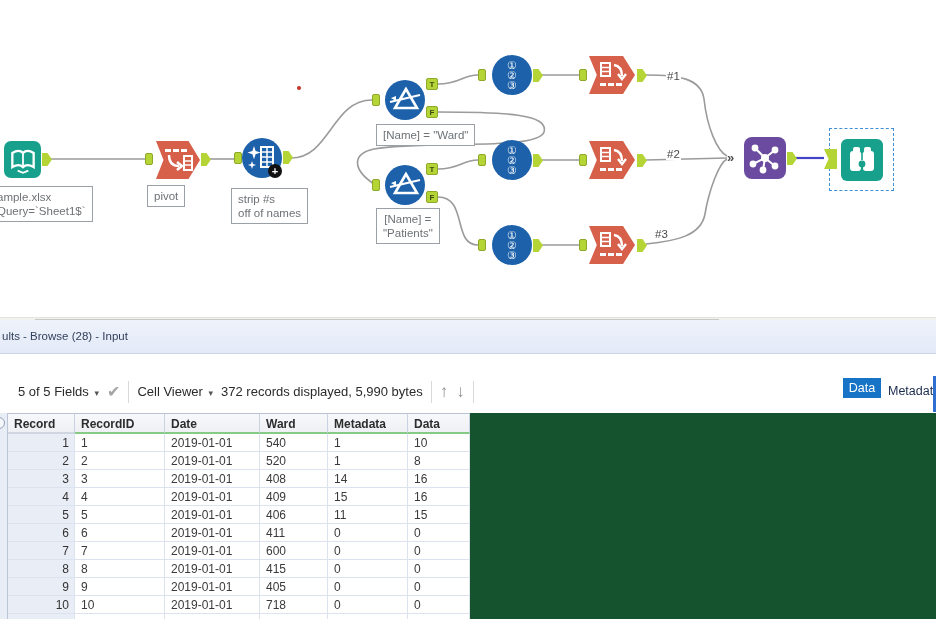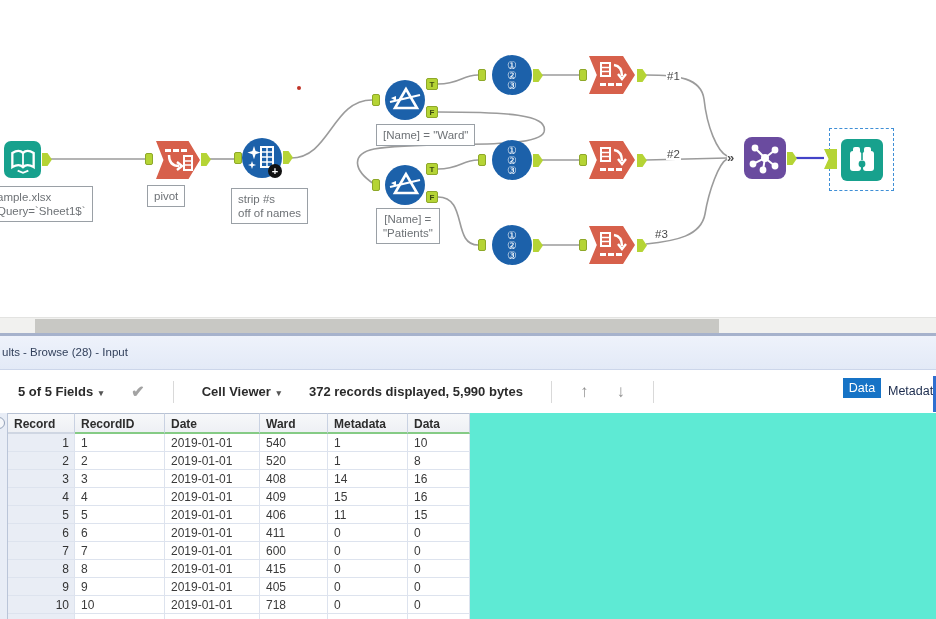--- a/index.html
+++ b/index.html
@@ -40,48 +40,48 @@
   #red-dot { position:absolute; left:297px; top:86px; width:4px; height:4px;
              border-radius:50%; background:#c03327; }
 
   
   #hscroll { position:absolute; left:0; top:317px; width:936px; height:16px;
              background:#f1f1ef; border-top:1px solid #e3e3e1; }
   #hscroll .thumb { position:absolute; left:35px; top:1px; width:684px; height:14px; background:#c8c8c4; }
   #panel-split { position:absolute; left:0; top:333px; width:936px; height:3px; background:#a6b2cc; }
 
   
-  #res-header { position:absolute; left:0; top:336px; width:936px; height:34px;
+  #res-header { position:absolute; left:0; top:320px; width:936px; height:34px;
                 background:linear-gradient(#eef2fb,#e3eaf7); border-bottom:1px solid #ccd6ea; }
   #res-title { position:absolute; left:2px; top:10px; font-size:11.5px; color:#33415c; }
 
   
   #toolbar { position:absolute; left:0; top:370px; width:936px; height:43px; background:#fff; }
   .tb-row { position:absolute; left:18px; top:0; height:43px; display:flex; align-items:center;
-            gap:28px; font-size:13px; color:#2b2b2b;font-weight:bold; }
+            gap:8px; font-size:13px; color:#2b2b2b; }
   .caret { font-size:9px; color:#555; margin-left:2px; }
   .tb-sep { width:1px; height:22px; background:#d9d9d9; }
   .tb-check { color:#a3a3a3; font-size:16px; }
   .tb-arrow { color:#8f8f8f; font-size:17px; }
   #searchbox { position:absolute; left:603px; top:9px; width:233px; height:26px;
                border:1px solid #c9ccd4; border-radius:3px; display:flex; align-items:center;
                padding-left:7px; gap:6px; background:#fff; }
   #searchbox input { border:none; outline:none; font-size:13px; color:#444; width:180px;
                      font-family:"Liberation Sans",sans-serif; }
   #searchbox input::placeholder { color:#9aa0a8; }
   .mag { width:11px; height:11px; border:1.6px solid #b9bec6; border-radius:50%; position:relative; }
   .mag::after { content:""; position:absolute; width:5px; height:1.6px; background:#b9bec6;
                 transform:rotate(45deg); left:9px; top:10px; }
   #btn-data { position:absolute; left:843px; top:8px; width:38px; height:20px; background:#1673c6;
               color:#fff; font-size:12.5px; display:flex; align-items:center; justify-content:center; }
   #btn-meta { position:absolute; left:888px; top:14px; font-size:12.5px; color:#1b2b4d; }
   #win-edge { position:absolute; left:933px; top:376px; width:3px; height:36px; background:#2e6fd0; }
 
   
-  #gridwrap { position:absolute; left:0; top:413px; width:936px; height:206px; overflow:hidden; background:#5eead4; }
+  #gridwrap { position:absolute; left:0; top:413px; width:936px; height:206px; overflow:hidden; background:#14532d; }
   #gutter { position:absolute; left:0; top:0; width:8px; height:206px; background:#e8edf6;
             border-right:1px solid #bac5d8; overflow:hidden; }
   #gutter .knob { position:absolute; left:-7px; top:4px; width:12px; height:12px; border-radius:50%;
                   border:1.5px solid #93a1b8; background:#f5f7fa; }
   #grid { position:absolute; left:8px; top:0; }
   .grid-row { display:grid; grid-template-columns:67px 90px 95px 68px 80px 62px; }
   .gh { height:21px; background:linear-gradient(#f7f8fa,#eef0f4); border-right:1px solid #c9d2e2;
         border-top:1px solid #b8c2d4; border-bottom:2px solid #85cb85; font-size:12px; font-weight:bold;
         color:#2d2d2d; padding:3px 0 0 6px; }
   .gh.nofield { border-bottom:2px solid #cfd6e2; }

